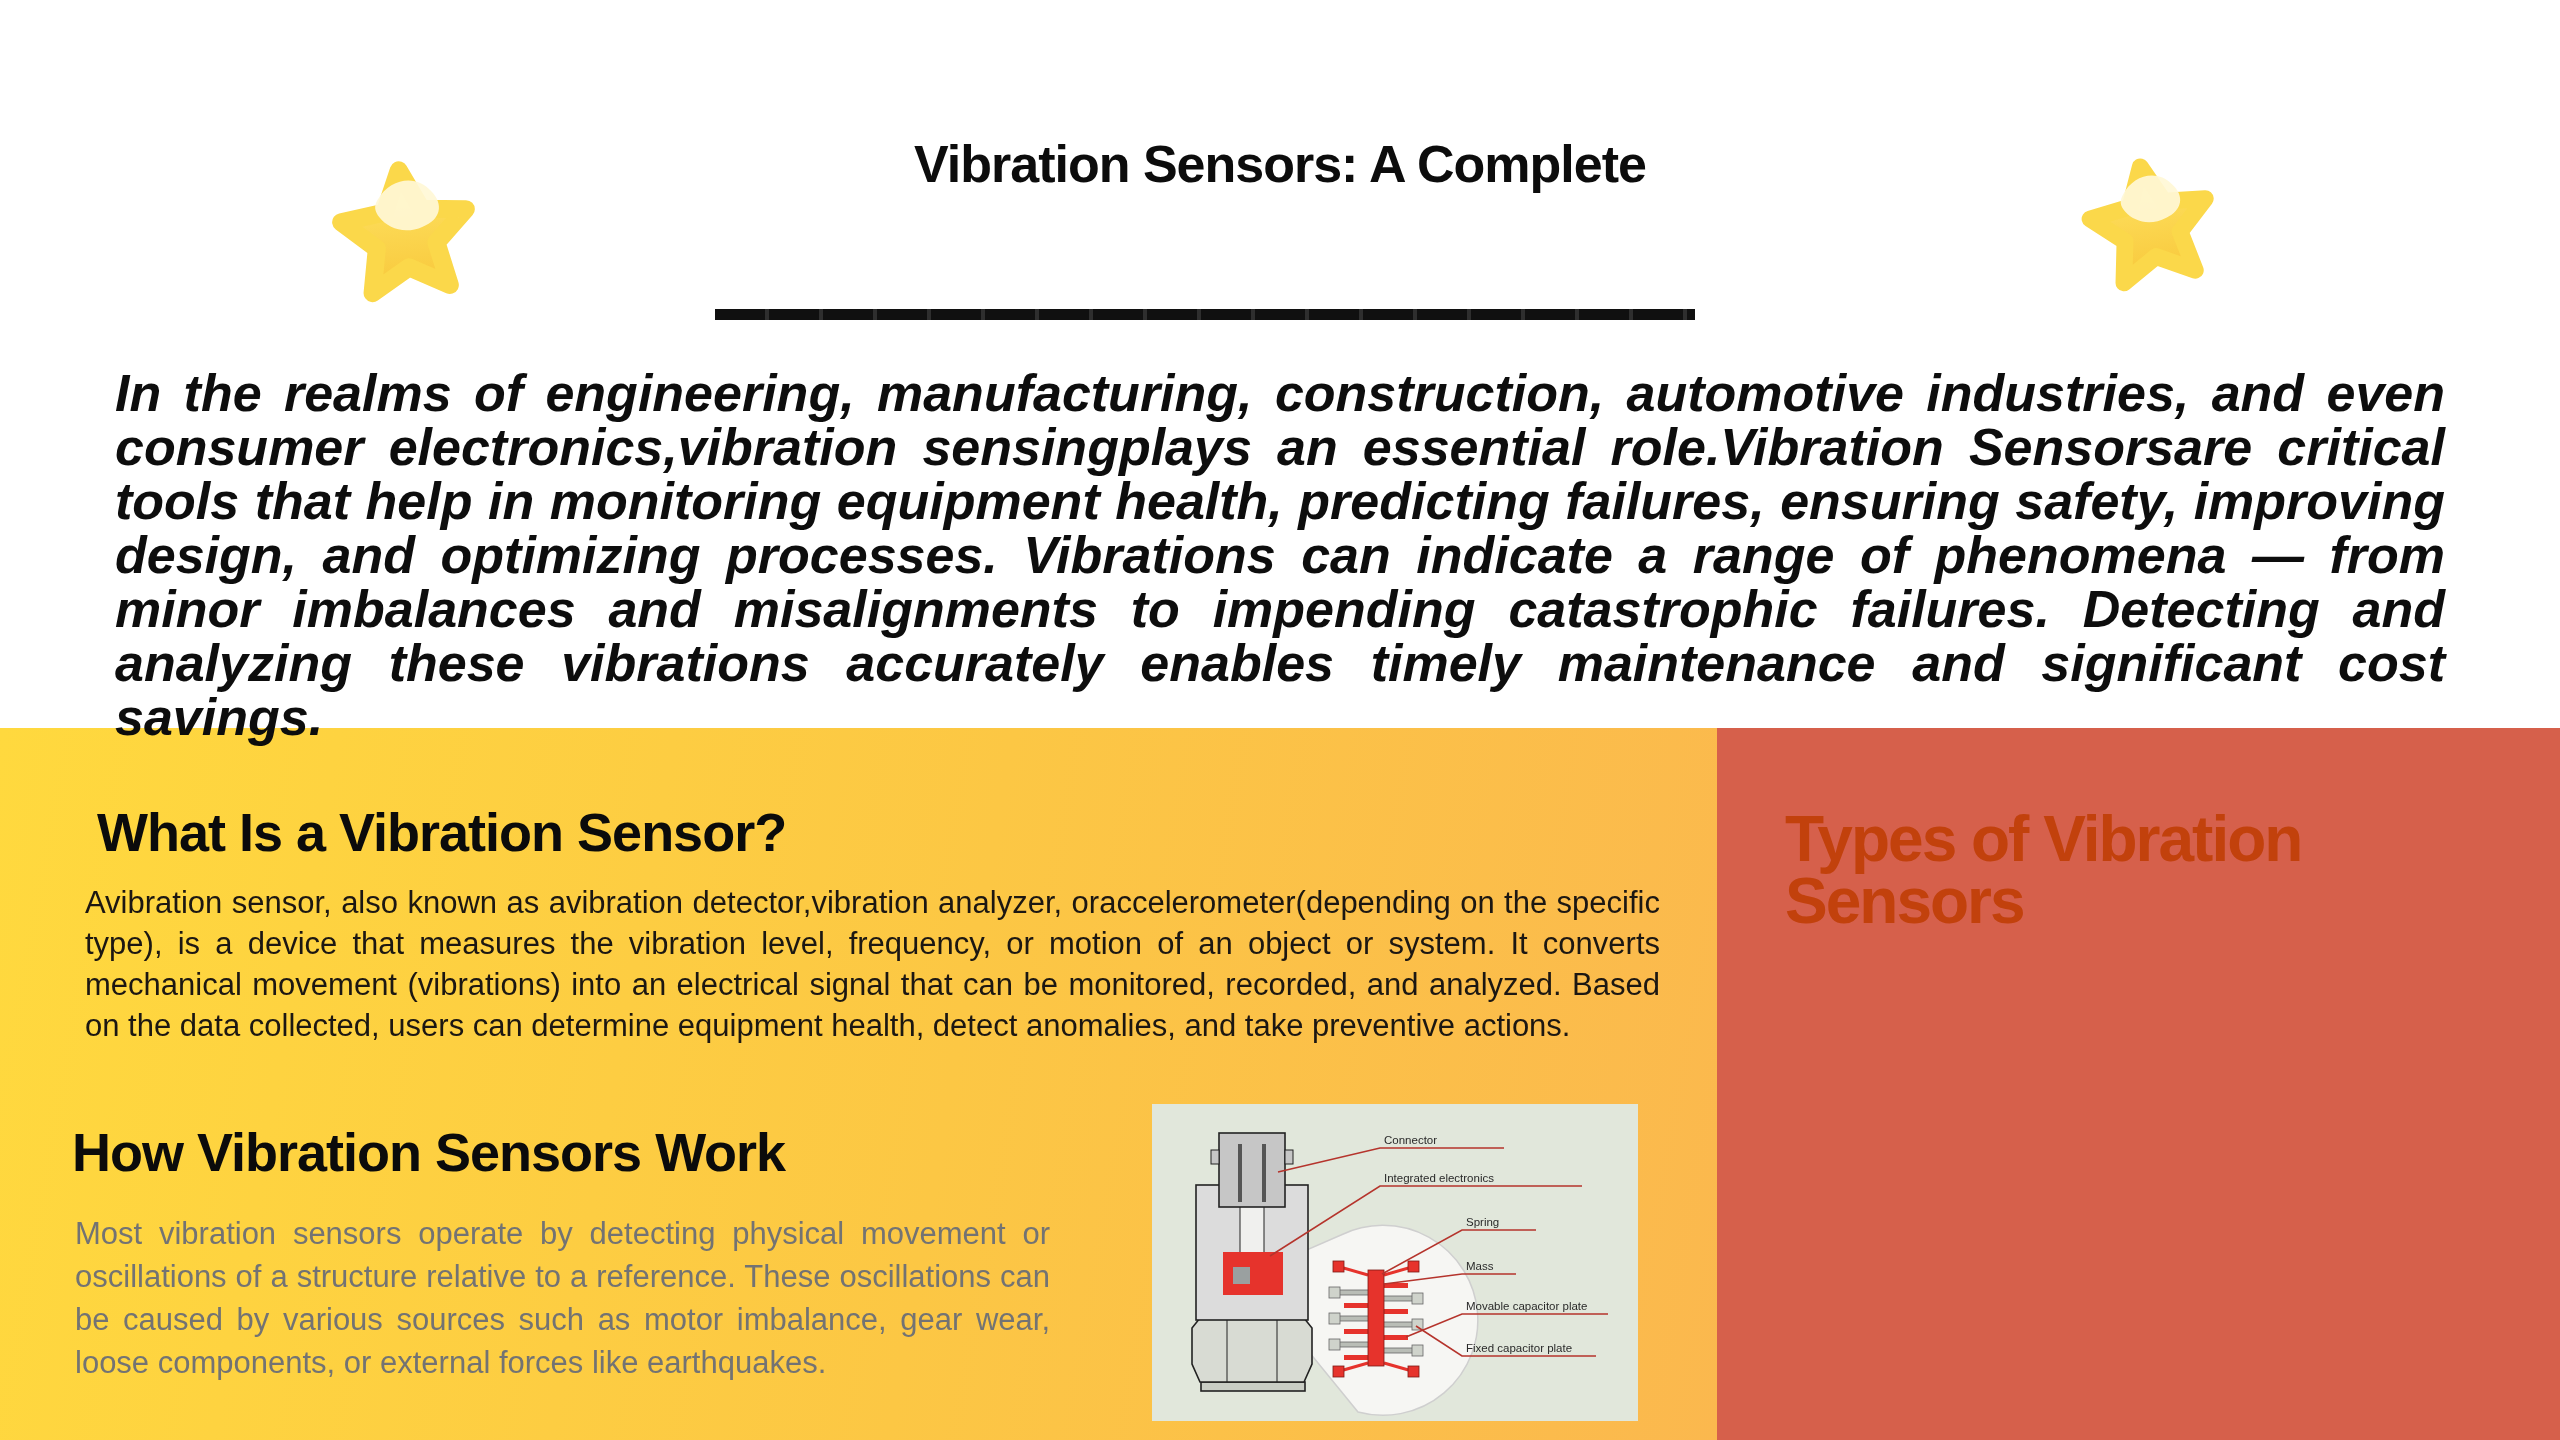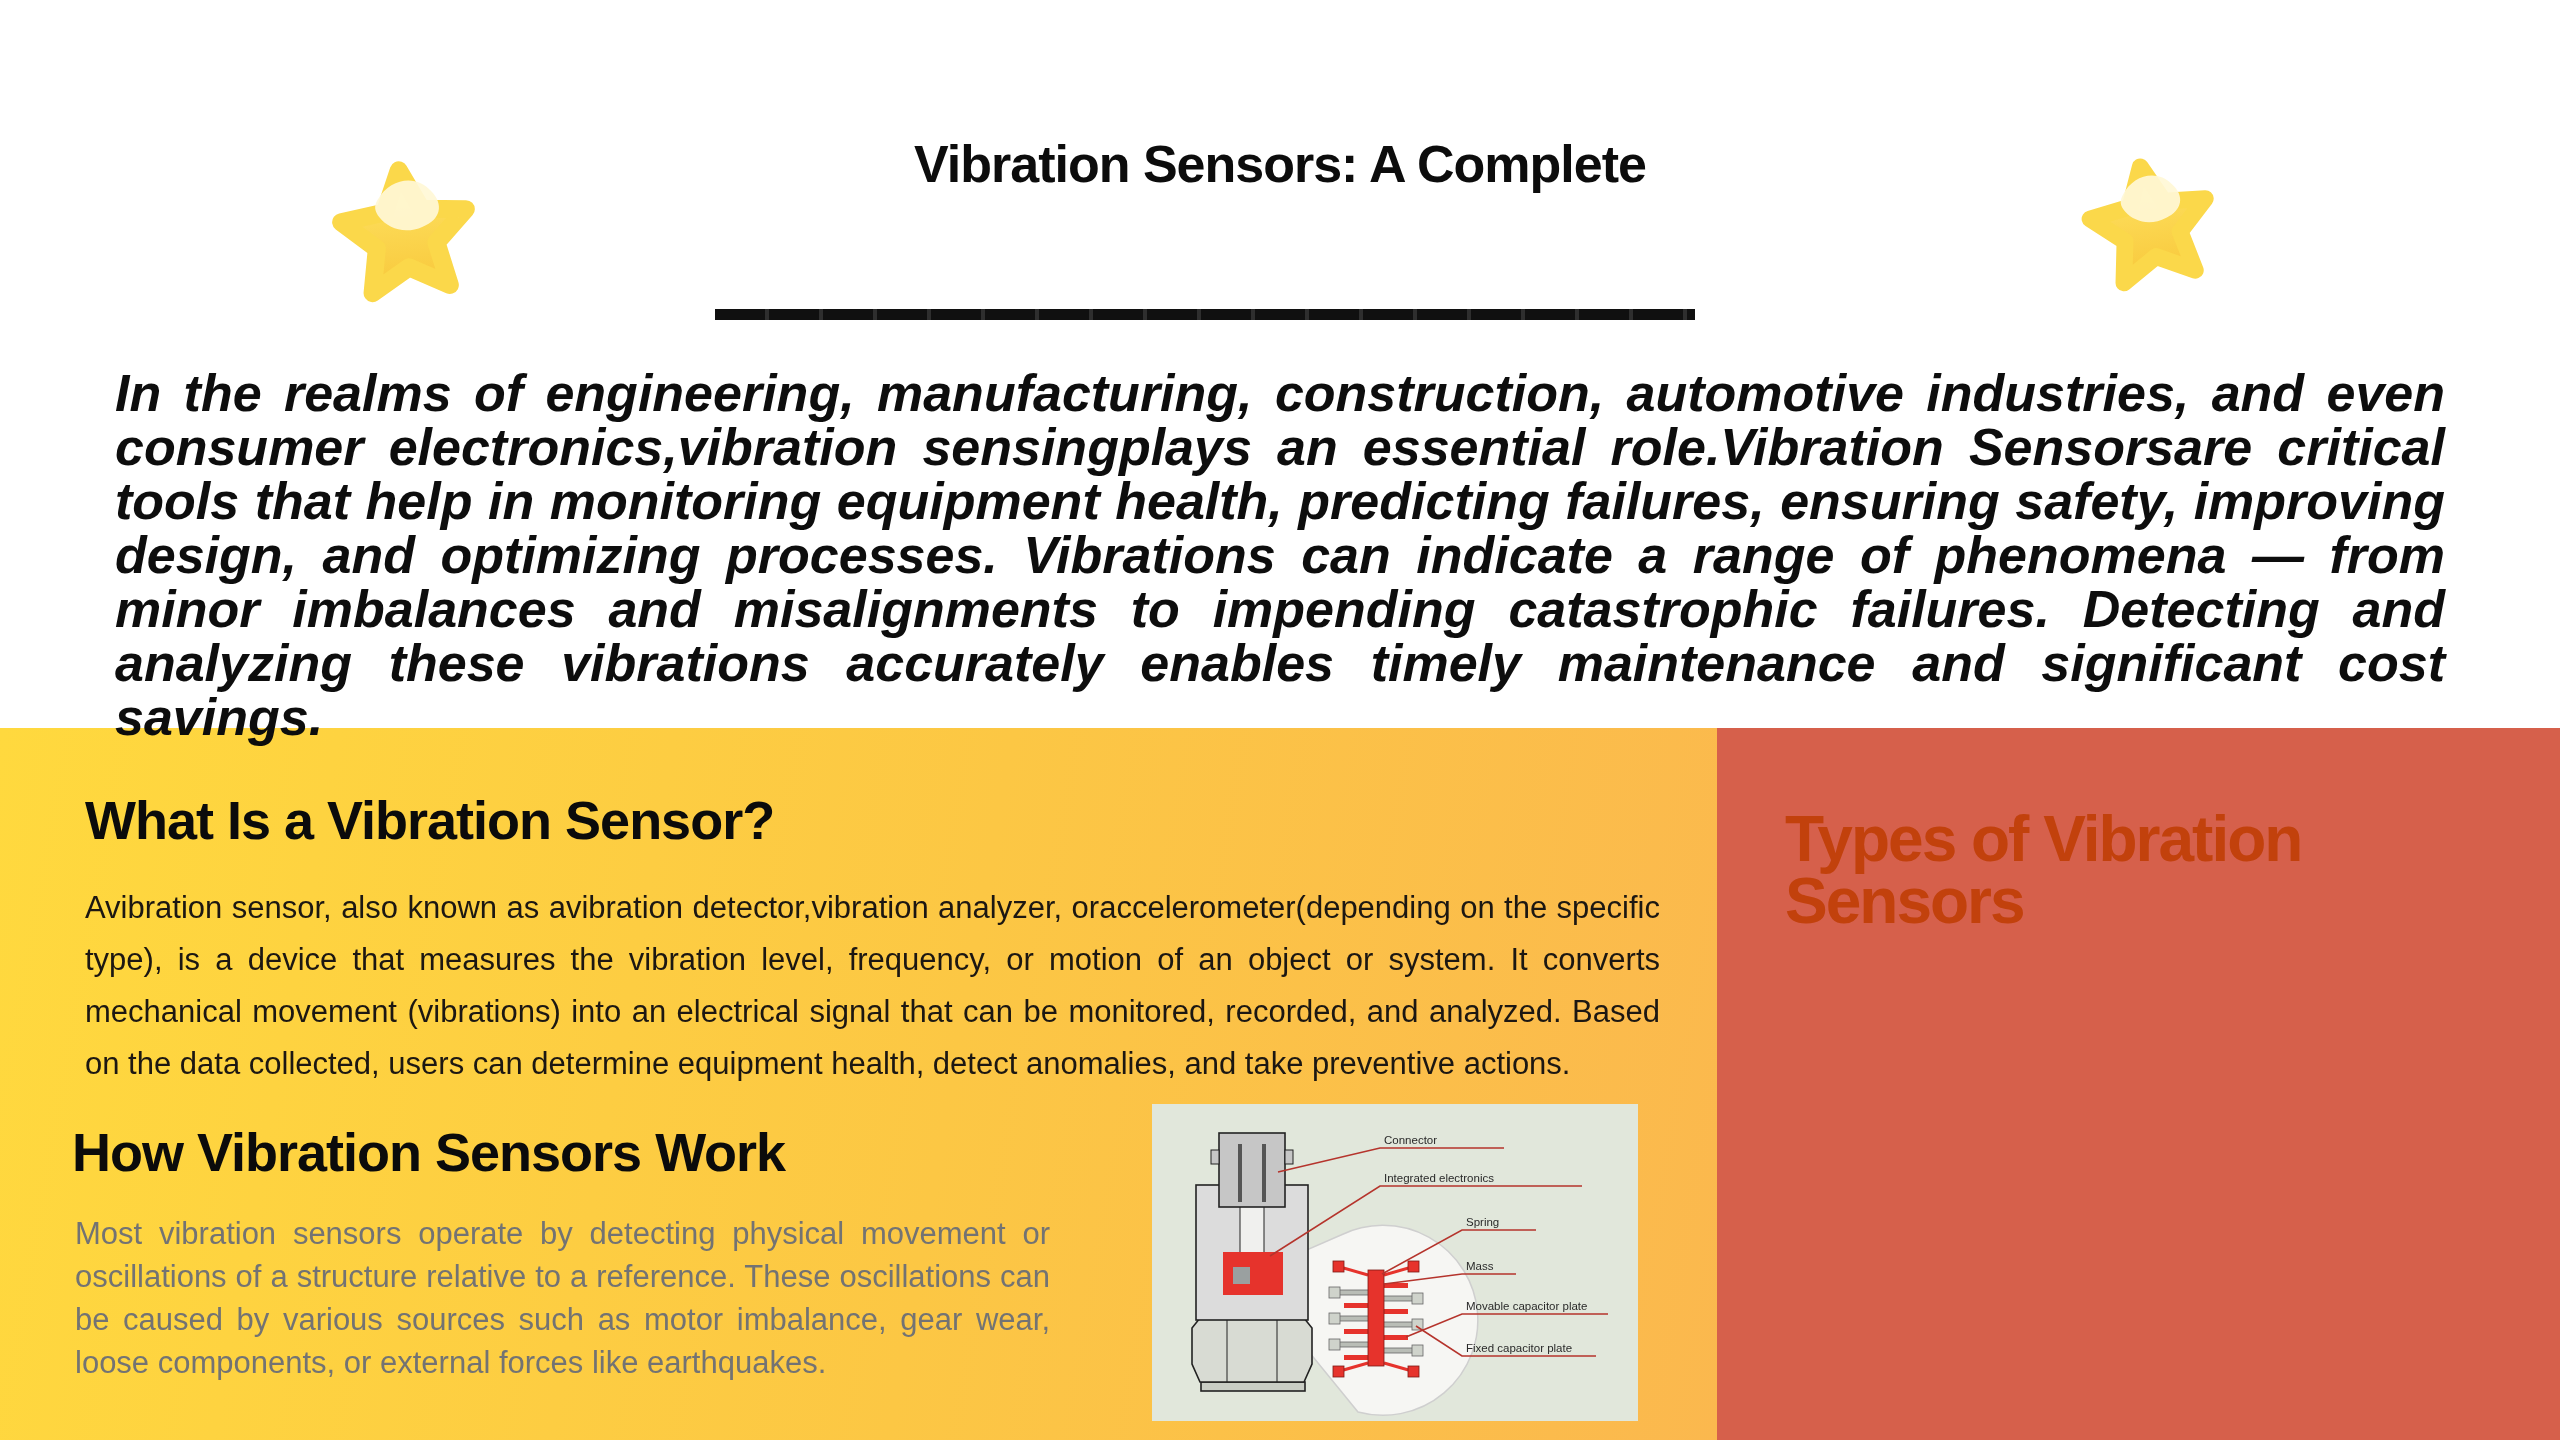--- a/index.html
+++ b/index.html
@@ -33,21 +33,21 @@
     position:absolute;top:728px;left:1717px;width:843px;height:712px;
     background:#d6604b;
   }
   
   .what-heading{
     position:absolute;top:790px;left:85px;
     font-size:54px;font-weight:bold;letter-spacing:-1px;color:#0b0b0b;line-height:60px;
   }
   .what-body{
     position:absolute;top:882px;left:85px;width:1575px;
-    font-size:31px;line-height:52px;text-align:justify;color:#1c1712;
+    font-size:31px;line-height:41px;text-align:justify;color:#1c1712;
   }
   .how-heading{
     position:absolute;top:1122px;left:72px;
     font-size:54px;font-weight:bold;letter-spacing:-1px;color:#0b0b0b;line-height:60px;
   }
   .how-body{
     position:absolute;top:1212px;left:75px;width:975px;
     font-size:31px;line-height:43px;text-align:justify;color:#737373;
   }
   
@@ -95,21 +95,21 @@
     <path d="M34,28 C44,14 62,14 70,26 C78,36 74,46 62,49 C50,53 39,48 34,40 C31,35 31,32 34,28 Z" fill="#fff7d6" opacity="0.92"></path>
   </svg>
 
   <h1 class="title" style="margin:0;">
     <span style="display:block;">Vibration Sensors: A Complete</span>
   </h1>
   <div class="title-underline"></div>
 
   <p class="intro" style="margin:0;">In the realms of engineering, manufacturing, construction, automotive industries, and even consumer electronics,vibration sensingplays an essential role.Vibration Sensorsare critical tools that help in monitoring equipment health, predicting failures, ensuring safety, improving design, and optimizing processes. Vibrations can indicate a range of phenomena — from minor imbalances and misalignments to impending catastrophic failures. Detecting and analyzing these vibrations accurately enables timely maintenance and significant cost savings.</p>
 
-  <h2 class="what-heading" style="margin:0;">What Is a Vibration Sensor?</h2>
+  <h2 class="what-heading" style="margin:12px;">What Is a Vibration Sensor?</h2>
   <p class="what-body" style="margin:0;">Avibration sensor, also known as avibration detector,vibration analyzer, oraccelerometer(depending on the specific type), is a device that measures the vibration level, frequency, or motion of an object or system. It converts mechanical movement (vibrations) into an electrical signal that can be monitored, recorded, and analyzed. Based on the data collected, users can determine equipment health, detect anomalies, and take preventive actions.</p>
 
   <h2 class="how-heading" style="margin:0;">How Vibration Sensors Work</h2>
   <p class="how-body" style="margin:0;">Most vibration sensors operate by detecting physical movement or oscillations of a structure relative to a reference. These oscillations can be caused by various sources such as motor imbalance, gear wear, loose components, or external forces like earthquakes.</p>
 
   <h2 class="types-heading" style="margin:0;">Types of Vibration Sensors</h2>
 
   <div class="diagram-box">
     <svg viewBox="0 0 486 317">
 

